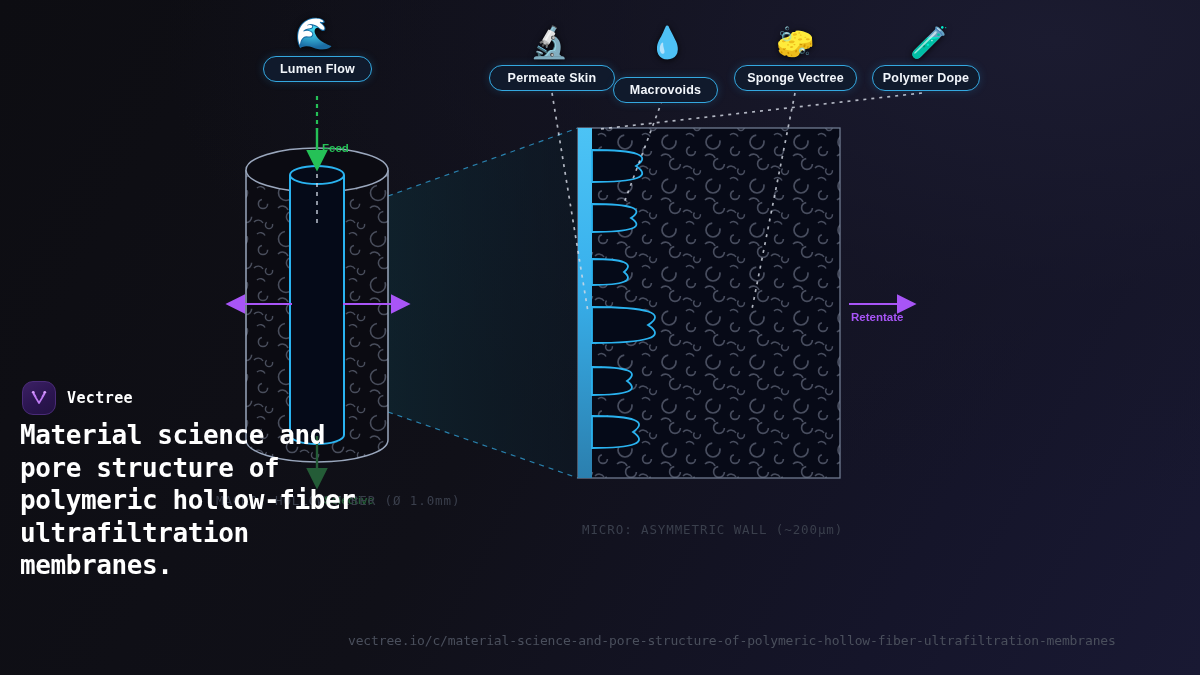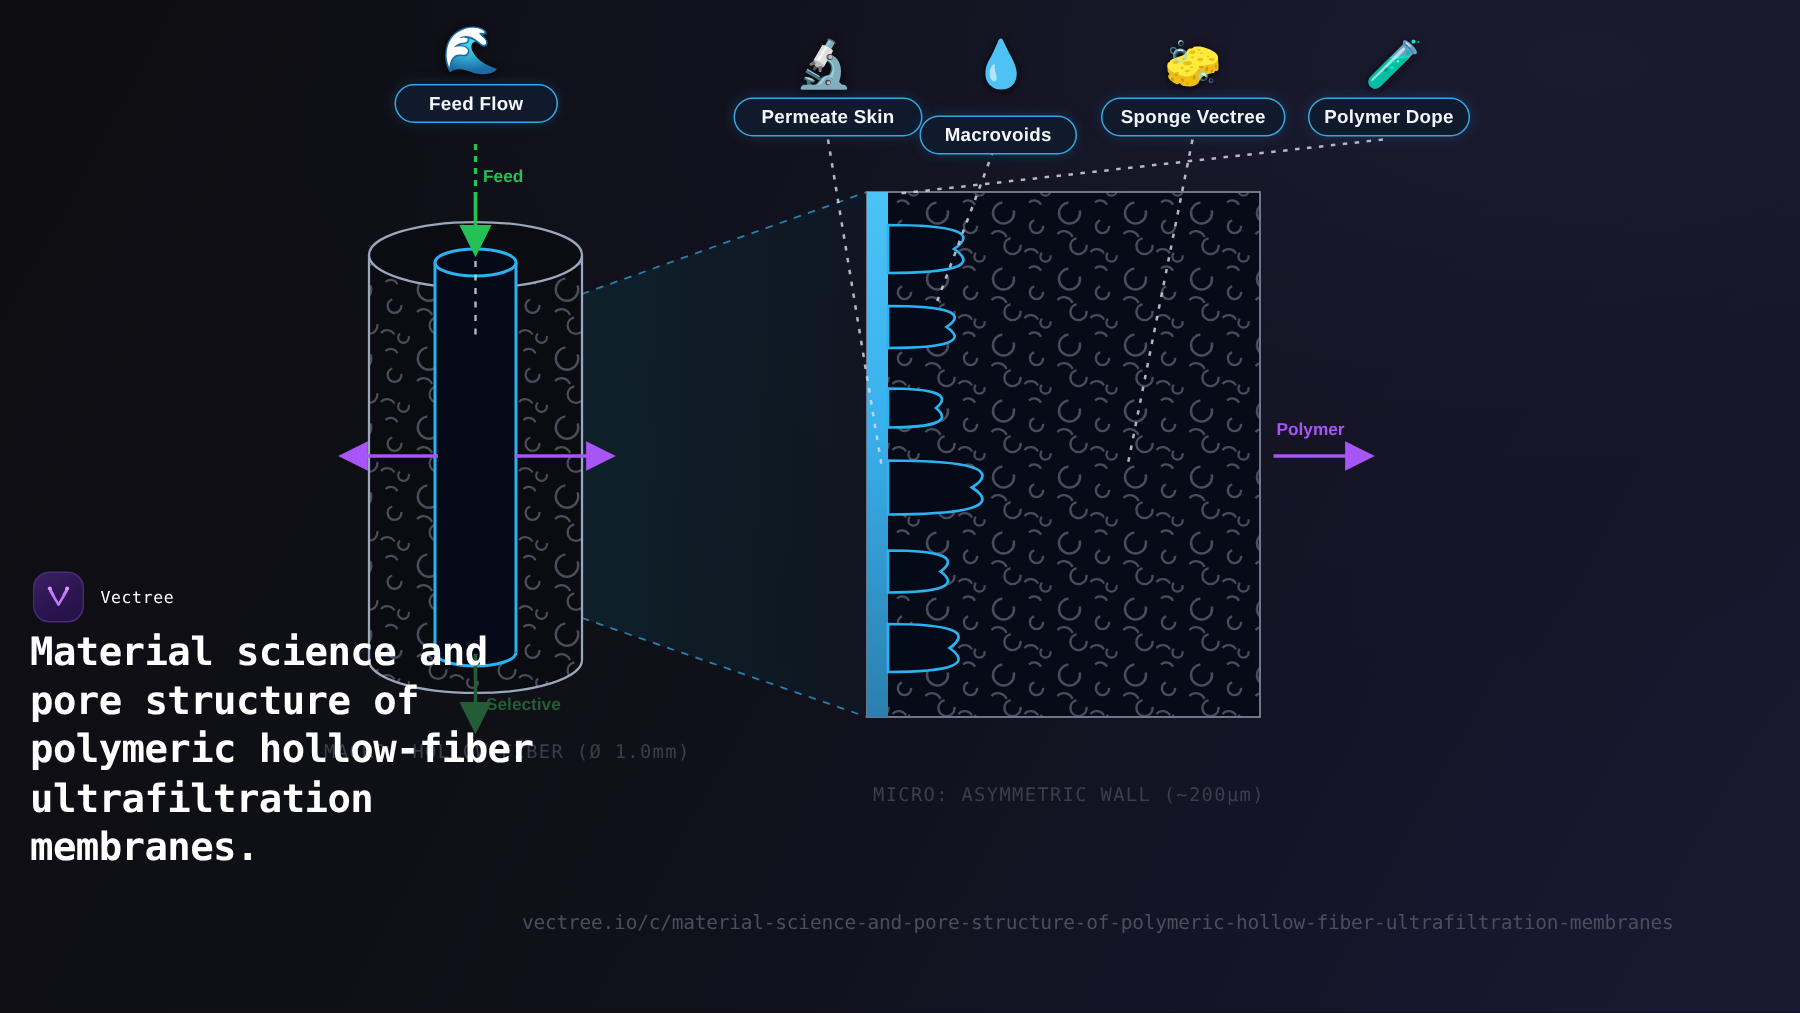--- a/index.html
+++ b/index.html
@@ -54,54 +54,55 @@
     color:#3a3f4c;
     white-space:nowrap;
   }
 
   
   .flowlabel {
     position:absolute;
     font-size:11.5px;
     font-weight:bold;
     white-space:nowrap;
+    margin-top:30px;
   }
   .lbl-feed      { color:#25c157; }
   .lbl-retentate { color:#245c37; }
   .lbl-permeate  { color:#a855f7; }
 
   
   #brand {
     position:absolute; left:22px; top:381px;
     display:flex; align-items:center; gap:11px;
   }
   #logo {
     width:34px; height:34px;
     border-radius:11px;
     background:linear-gradient(150deg,#3b2063 0%,#2b1550 55%,#231243 100%);
     border:1px solid #4a2b78;
     display:flex; align-items:center; justify-content:center;
   }
   #brand-name {
     font-family:"DejaVu Sans Mono", monospace;
-    font-size:11px; font-weight:normal;
+    font-size:15px; font-weight:bold;
     color:#ffffff; letter-spacing:.4px;
   }
   #headline {
     position:absolute; left:20px; top:419px;
     width:360px;
     font-family:"DejaVu Sans Mono", monospace;
     font-weight:bold;
     font-size:26px;
     line-height:32.6px;
     color:#ffffff;
     letter-spacing:-0.4px;
   }
   #url {
-    position:absolute; left:348px; top:608px;
+    position:absolute; left:348px; top:633px;
     font-family:"DejaVu Sans Mono", monospace;
     font-size:13px;
     letter-spacing:-0.15px;
     color:#4a4f5c;
     white-space:nowrap;
   }
 </style>
 </head>
 <body>
 
@@ -215,29 +216,29 @@
       <path d="M922 93 L600 129"></path>
     </g>
   </svg>
 
   <div class="pill-emoji" style="left:295px; top:18px;">🌊</div>
   <div class="pill-emoji" style="left:530px; top:27px;">🔬</div>
   <div class="pill-emoji" style="left:648px; top:27px;">💧</div>
   <div class="pill-emoji" style="left:776px; top:27px;">🧽</div>
   <div class="pill-emoji" style="left:910px; top:27px;">🧪</div>
 
-  <div class="pill" style="left:263px; top:56px; width:109px;">Feed Flow</div>
+  <div class="pill" style="left:263px; top:56px; width:109px;">Lumen Flow</div>
   <div class="pill" style="left:489px; top:65px; width:126px;">Permeate Skin</div>
   <div class="pill" style="left:613px; top:77px; width:105px;">Macrovoids</div>
   <div class="pill" style="left:734px; top:65px; width:123px;">Sponge Vectree</div>
   <div class="pill" style="left:872px; top:65px; width:108px;">Polymer Dope</div>
 
   <div class="flowlabel lbl-feed" style="left:322px; top:112px;">Feed</div>
   <div class="flowlabel lbl-retentate" style="left:324px; top:464px;">Selective</div>
-  <div class="flowlabel lbl-permeate" style="left:851px; top:281px;">Polymer</div>
+  <div class="flowlabel lbl-permeate" style="left:851px; top:281px;">Retentate</div>
 
   <div class="caption" style="left:216px; top:493px;">MACRO: HOLLOW FIBER (Ø 1.0mm)</div>
   <div class="caption" style="left:582px; top:493px;margin-top:29px;">MICRO: ASYMMETRIC WALL (~200µm)</div>
 
   <div id="brand">
     <div id="logo">
       <svg width="22" height="22" viewBox="0 0 24 24" aria-hidden="true">
         <path d="M6 7.5 L12 17.5 L18 7.5" fill="none" stroke="#c07cf5" stroke-width="1.9" stroke-linecap="round" stroke-linejoin="round"></path>
         <path d="M8.4 10.6 L6.2 6.6 M15.6 10.6 L17.8 6.6" fill="none" stroke="#c07cf5" stroke-width="1.6" stroke-linecap="round"></path>
         <circle cx="5.7" cy="5.8" r="1.5" fill="#d79bff"></circle>

